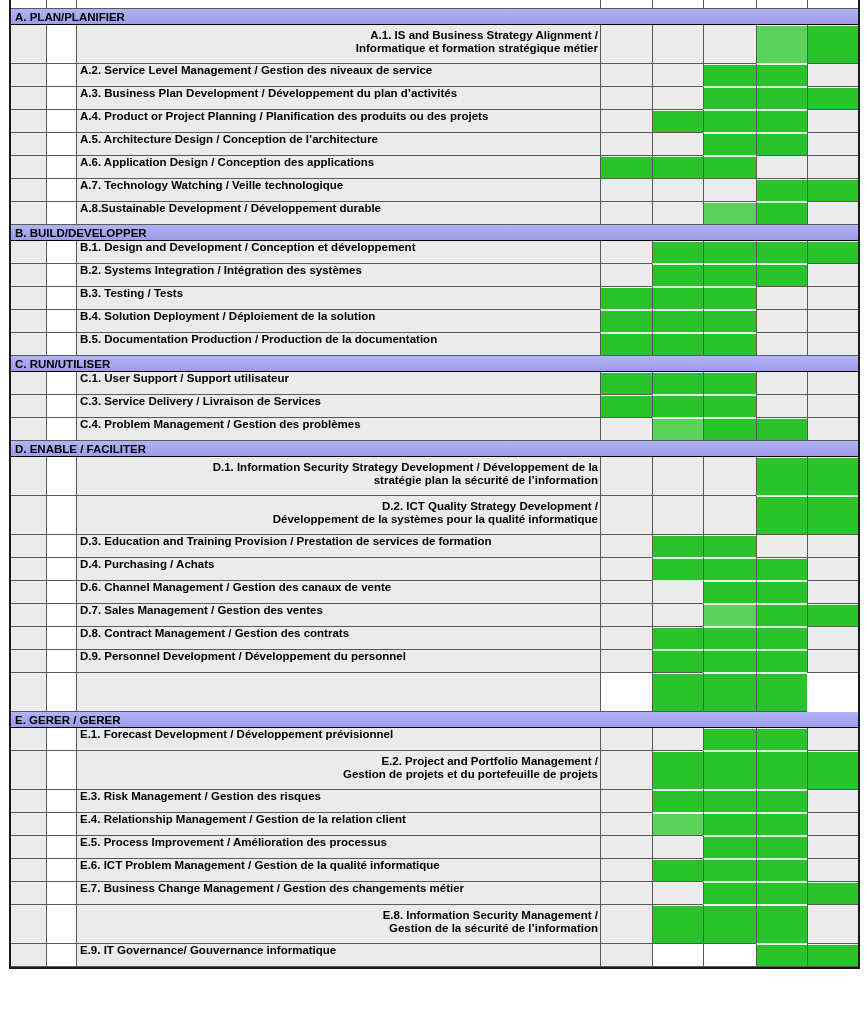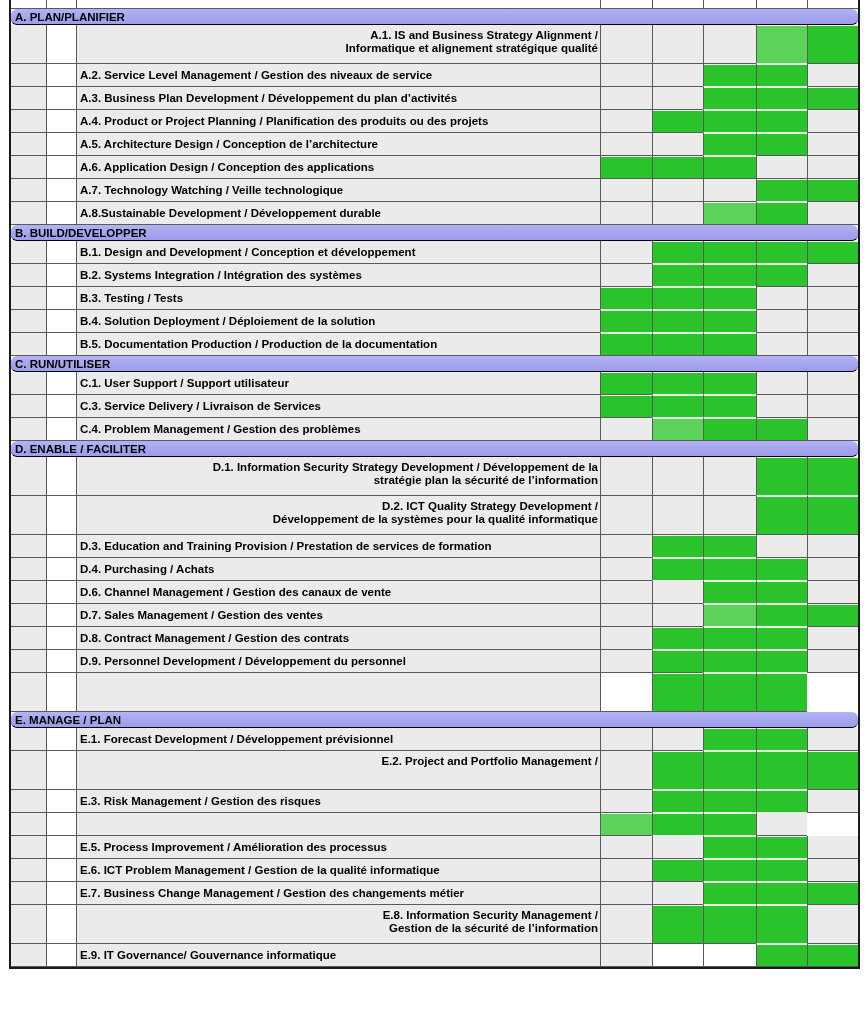--- a/index.html
+++ b/index.html
@@ -14,29 +14,29 @@
   .row{display:grid;grid-template-columns:35px 30px 1fr 52px 51px 53px 51px 51px;}
   .row>div{box-sizing:border-box;border-bottom:1px solid #5a5a5a;border-left:1px solid #5a5a5a;}
   .row>div:first-child{border-left:none;}
   .row.partial{height:9px;}
   .row.partial>div{background:#fff;}
   .row.shdr{display:block;height:16px;}
   .row.shdr>div{
     height:100%;border-left:none;border-bottom:1px solid #000;
     background:linear-gradient(#b2b2f4,#9c9cea);
     display:flex;align-items:center;padding-left:4px;
-    font-weight:bold;font-size:11.5px;color:#000;letter-spacing:0;border-radius:6px;
+    font-weight:bold;font-size:11.5px;color:#000;letter-spacing:0;
   }
   .row.single{height:23px;}
   .row.tall{height:39px;text-align:right;}
   .c-idx{background:#ebebeb;}
   .c-gap{background:#ffffff;}
   .c-desc{
     background:#ebebeb;font-weight:bold;font-size:11.5px;line-height:12.5px;color:#000;
-    padding:0 2px 0 3px;display:flex;flex-direction:column;justify-content:center;
+    padding:0 2px 0 3px;display:flex;flex-direction:column;
   }
   .tall .c-desc{justify-content:flex-start;padding-top:4px;}
   .c-desc .l2{margin-left:30px;}
   .lvl{background:#ebebeb;}
   .lvl.g{background:#2bc32b;box-shadow:inset 0 1px 0 rgba(255,255,255,.9);}
   .lvl.l{background:#5bd35b;box-shadow:inset 0 1px 0 rgba(255,255,255,.9);}
   .lvl.w{background:#ffffff;}
   .lvl.gb{border-bottom-color:#def7de;}
 </style>
 </head>
@@ -55,21 +55,21 @@
         <div class="lvl w" style="background: rgb(255, 255, 255);"></div>
       </div>
       <div class="row shdr">
         <div class="">A. PLAN/PLANIFIER</div>
       </div>
       <div class="row tall">
         <div class="c-idx"></div>
         <div class="c-gap"></div>
         <div class="c-desc">
           <div class="l1">A.1. IS and Business Strategy Alignment /</div>
-          <div class="l2">Informatique et alignement stratégique qualité</div>
+          <div class="l2">Informatique et formation stratégique métier</div>
         </div>
         <div class="lvl"></div>
         <div class="lvl"></div>
         <div class="lvl"></div>
         <div class="lvl l gb"></div>
         <div class="lvl g"></div>
       </div>
       <div class="row single">
         <div class="c-idx"></div>
         <div class="c-gap"></div>
@@ -360,39 +360,40 @@
       <div class="row tall">
         <div class="c-idx"></div>
         <div class="c-gap"></div>
         <div class="lvl"></div>
         <div class="lvl w"></div>
         <div class="lvl g"></div>
         <div class="lvl g"></div>
         <div class="lvl g"></div>
       </div>
       <div class="row shdr">
-        <div class="">E. MANAGE / PLAN</div>
+        <div class="">E. GERER / GERER</div>
       </div>
       <div class="row single">
         <div class="c-idx"></div>
         <div class="c-gap"></div>
         <div class="c-desc">
           <div class="l1">E.1. Forecast Development / Développement prévisionnel</div>
         </div>
         <div class="lvl"></div>
         <div class="lvl"></div>
         <div class="lvl g gb"></div>
         <div class="lvl g gb"></div>
         <div class="lvl"></div>
       </div>
       <div class="row tall">
         <div class="c-idx"></div>
         <div class="c-gap"></div>
         <div class="c-desc">
           <div class="l1">E.2. Project and Portfolio Management /</div>
+          <div class="l2">Gestion de projets et du portefeuille de projets</div>
         </div>
         <div class="lvl"></div>
         <div class="lvl g gb"></div>
         <div class="lvl g gb"></div>
         <div class="lvl g gb"></div>
         <div class="lvl g"></div>
       </div>
       <div class="row single">
         <div class="c-idx"></div>
         <div class="c-gap"></div>
@@ -401,20 +402,23 @@
         </div>
         <div class="lvl"></div>
         <div class="lvl g gb"></div>
         <div class="lvl g gb"></div>
         <div class="lvl g gb"></div>
         <div class="lvl"></div>
       </div>
       <div class="row single">
         <div class="c-idx"></div>
         <div class="c-gap"></div>
+        <div class="c-desc">
+          <div class="l1">E.4. Relationship Management / Gestion de la relation client</div>
+        </div>
         <div class="lvl"></div>
         <div class="lvl l"></div>
         <div class="lvl g gb"></div>
         <div class="lvl g gb"></div>
         <div class="lvl"></div>
       </div>
       <div class="row single">
         <div class="c-idx"></div>
         <div class="c-gap"></div>
         <div class="c-desc">

